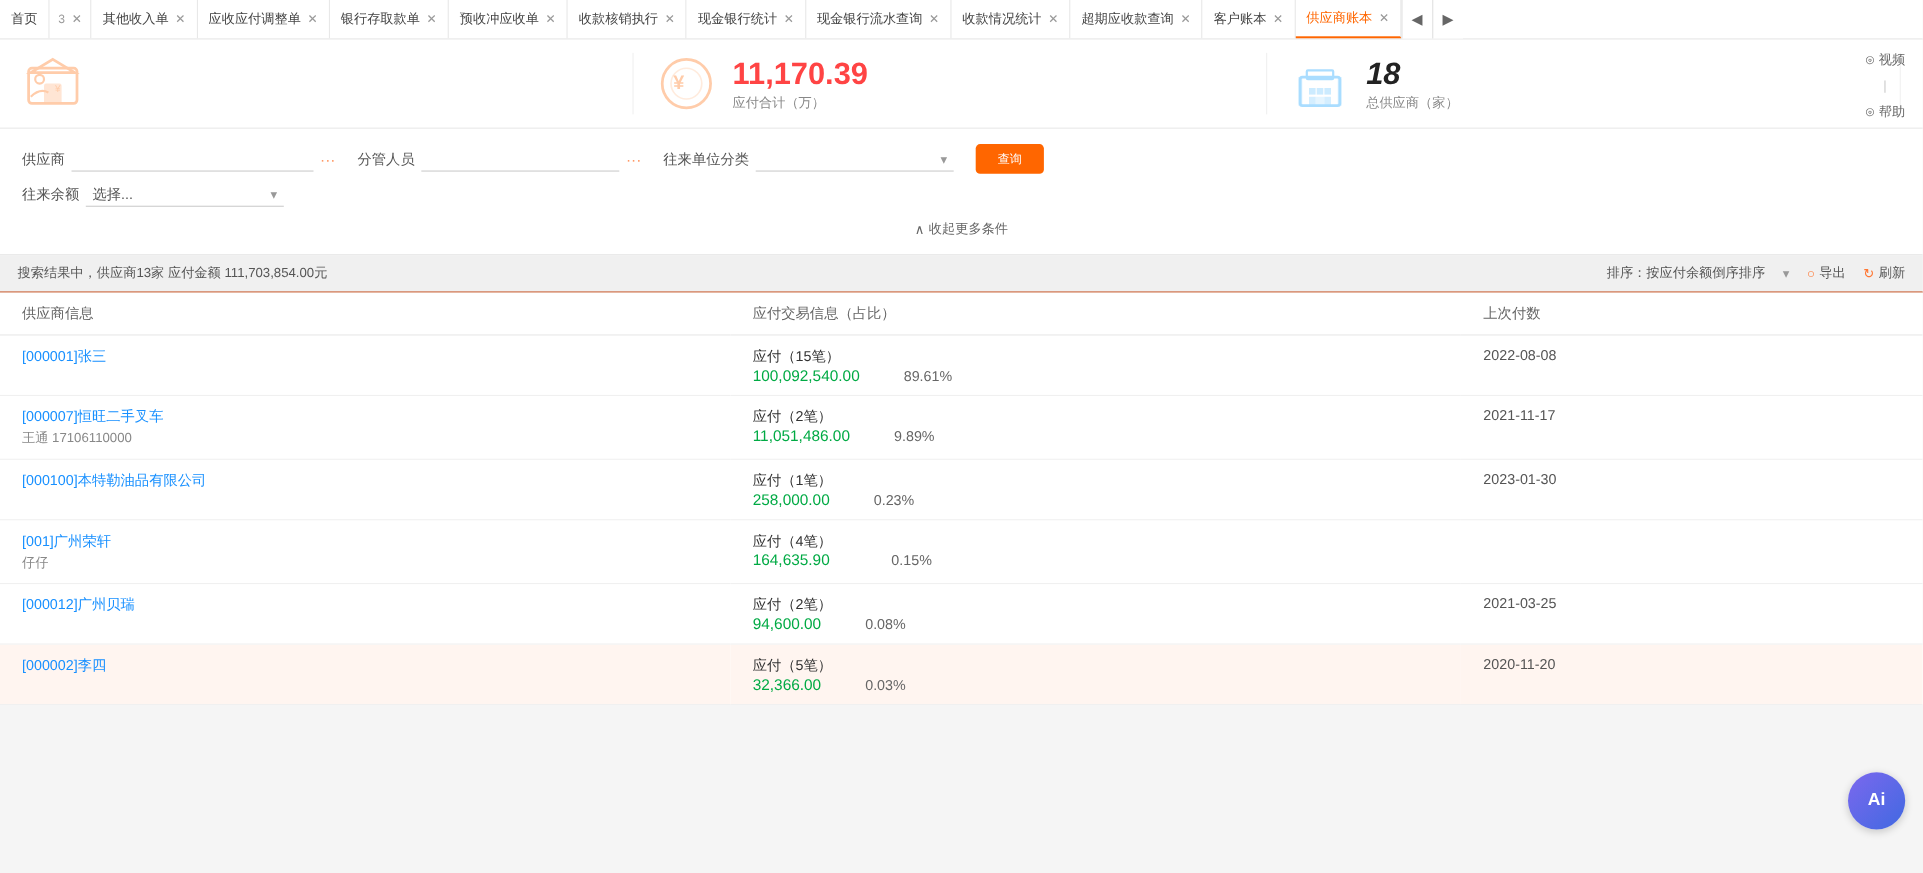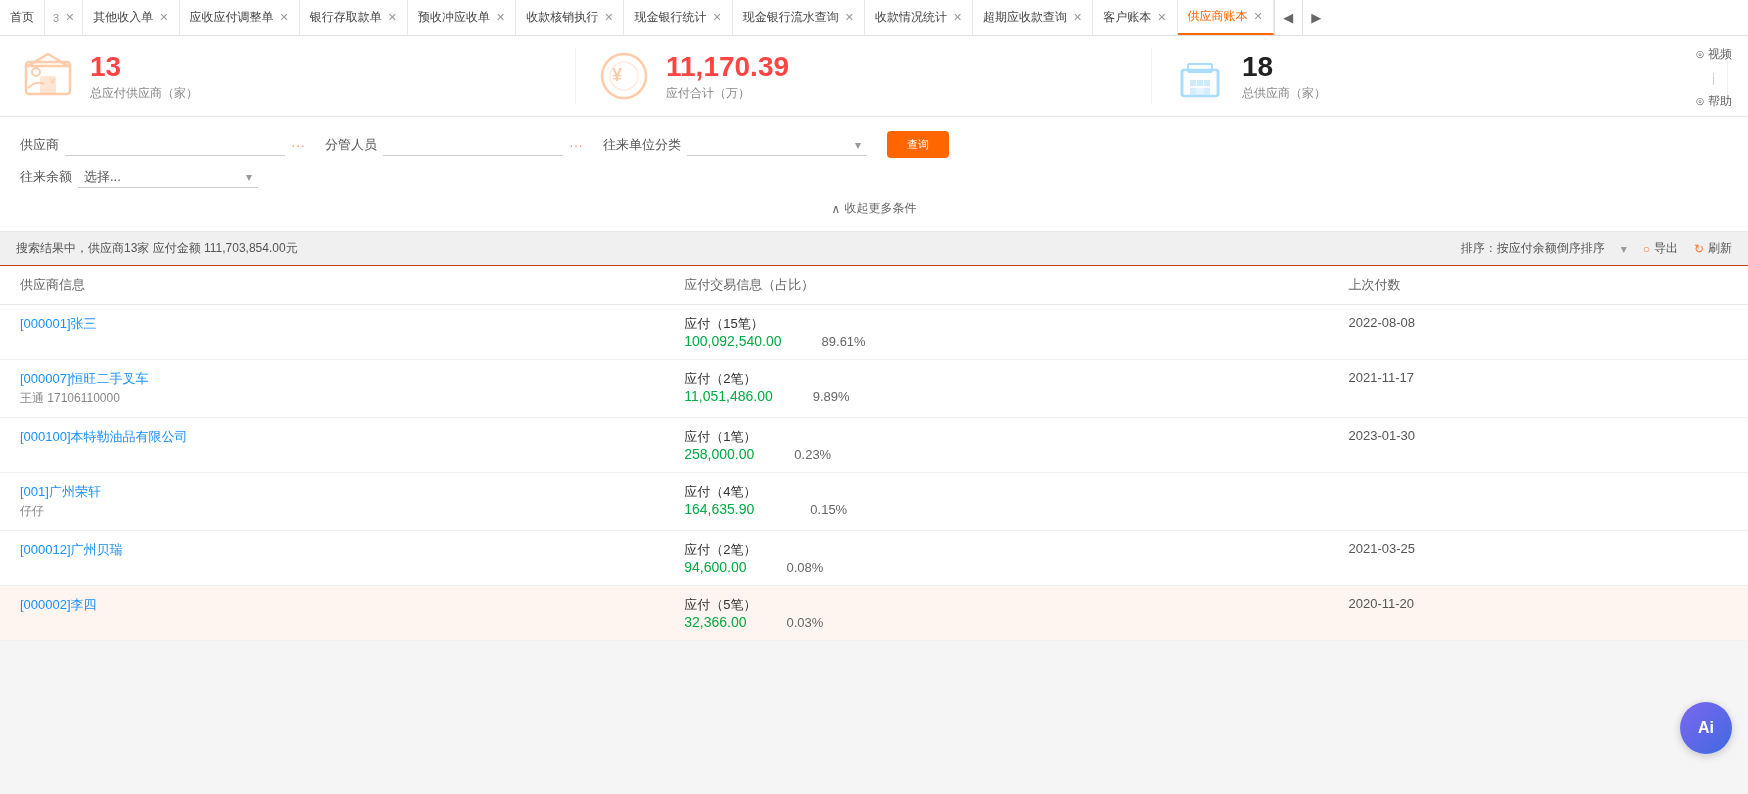--- a/index.html
+++ b/index.html
@@ -28,21 +28,21 @@
     .stat-card {
       display: flex; align-items: center; gap: 14px; flex: 1;
       border-right: 1px solid #f0f0f0; padding: 0 20px;
     }
     .stat-card:first-child { padding-left: 0; }
     .stat-card:last-child { border-right: none; }
     .stat-icon { width: 56px; height: 56px; display: flex; align-items: center; justify-content: center; }
     .stat-icon svg { width: 52px; height: 52px; }
     .stat-info { display: flex; flex-direction: column; }
     .stat-number { font-size: 28px; font-weight: bold; color: #ff4444; line-height: 1.2; }
-    .stat-number.black { color: #222; }
+    .stat-number.black { color: #222; font-style: italic; }
     .stat-label { font-size: 12px; color: #888; margin-top: 2px; }
     .top-right-links {
       position: absolute; right: 16px; top: 10px;
       font-size: 12px; color: #666; display: flex; gap: 8px; align-items: center; flex-direction: column;
     }
     .top-right-links span { cursor: pointer; color: #666; }
 
     
     .filter-area {
       background: #fff; padding: 14px 20px 10px; border-bottom: 1px solid #e8e8e8;
@@ -175,24 +175,20 @@
   <div class="stat-card">
     <div class="stat-icon">
       <svg viewBox="0 0 52 52" fill="none">
         <rect x="4" y="12" width="44" height="32" rx="3" fill="none" stroke="#ffccaa" stroke-width="2.5"></rect>
         <polygon points="26,4 46,16 6,16" fill="none" stroke="#ffccaa" stroke-width="2.5"></polygon>
         <rect x="18" y="26" width="16" height="18" rx="2" fill="#ffccaa" opacity="0.5"></rect>
         <circle cx="14" cy="22" r="4" fill="none" stroke="#ffccaa" stroke-width="2"></circle>
         <path d="M6 38 Q14 30 22 34" fill="none" stroke="#ffccaa" stroke-width="2"></path>
         <text x="28" y="34" font-size="9" fill="#ffccaa" font-family="Arial">¥</text>
       </svg>
-    </div>
-    <div class="stat-info">
-      <span class="stat-number">13</span>
-      <span class="stat-label">总应付供应商（家）</span>
     </div>
   </div>
 
   <div class="stat-card">
     <div class="stat-icon">
       <svg viewBox="0 0 52 52" fill="none">
         <circle cx="26" cy="26" r="22" fill="none" stroke="#ffccaa" stroke-width="2.5"></circle>
         <text x="14" y="31" font-size="18" fill="#ffccaa" font-family="Arial" font-weight="bold">¥</text>
         <circle cx="26" cy="26" r="14" fill="none" stroke="#ffccaa" stroke-width="1.5" opacity="0.4"></circle>
       </svg>

